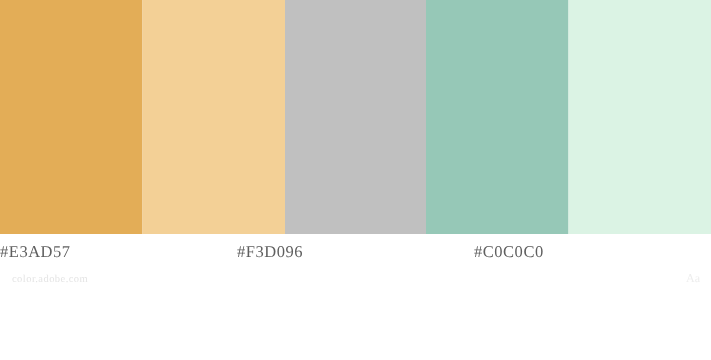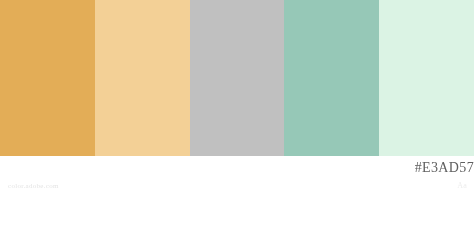--- a/index.html
+++ b/index.html
@@ -30,23 +30,23 @@
     height: 100%;
   }
   .labels-row {
     display: flex;
     width: 474px;
     height: 24px;
     align-items: center;
   }
   .label-cell {
     flex: 1 1 0;
-    text-align: right;
+    text-align: left;
     font-family: "Liberation Serif", serif;
-    font-size: 14px;
+    font-size: 11px;
     letter-spacing: 0.35px;
     color: #5f5f5f;
     line-height: 24px;
     white-space: nowrap;
   }
   .footer {
     position: relative;
     width: 474px;
     height: 18px;
   }
@@ -79,20 +79,22 @@
   <div class="swatch-strip">
     <div class="swatch" style="background-color: rgb(227, 173, 87);"></div>
     <div class="swatch" style="background-color: rgb(243, 208, 150);"></div>
     <div class="swatch" style="background-color: rgb(192, 192, 192);"></div>
     <div class="swatch" style="background-color: rgb(150, 200, 183);"></div>
     <div class="swatch" style="background-color: rgb(219, 243, 228);"></div>
   </div>
 
   <div class="labels-row">
     <div class="label-cell">#E3AD57</div>
+    <div class="label-cell">#F3D096</div>
+    <div class="label-cell">#C0C0C0</div>
   </div>
 
   <div class="footer">
     <div class="watermark">color.adobe.com</div>
     <div class="brand-mark">Aa</div>
   </div>
 
 </div>
 
 </body></html>

